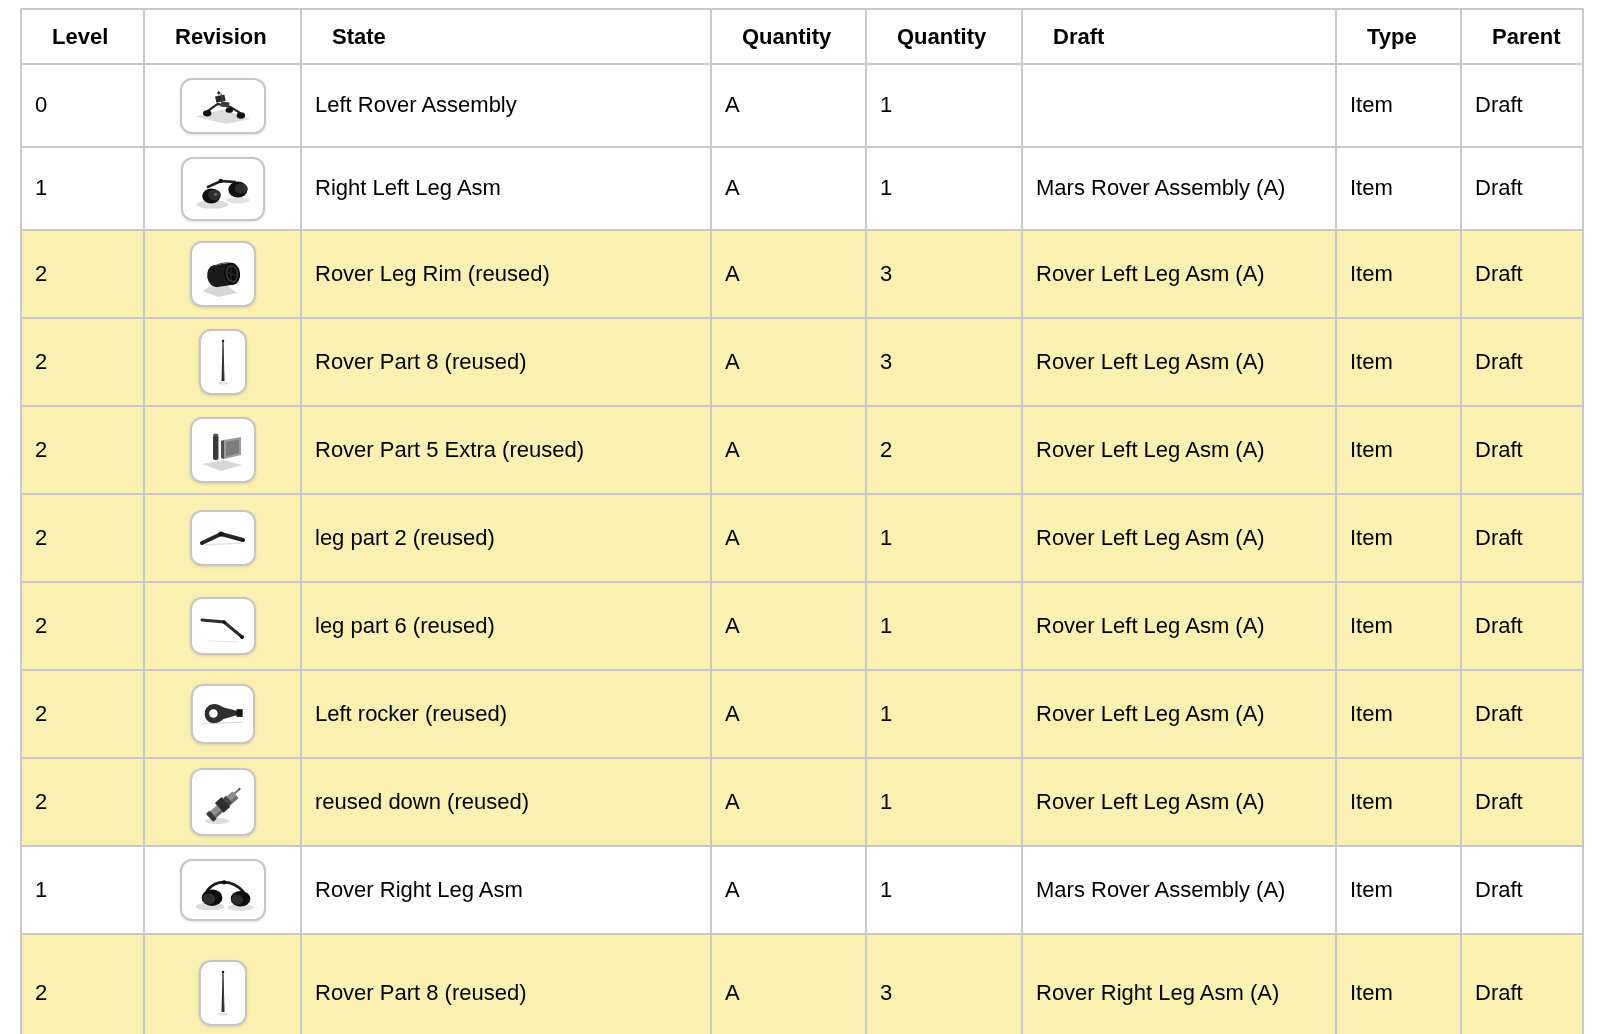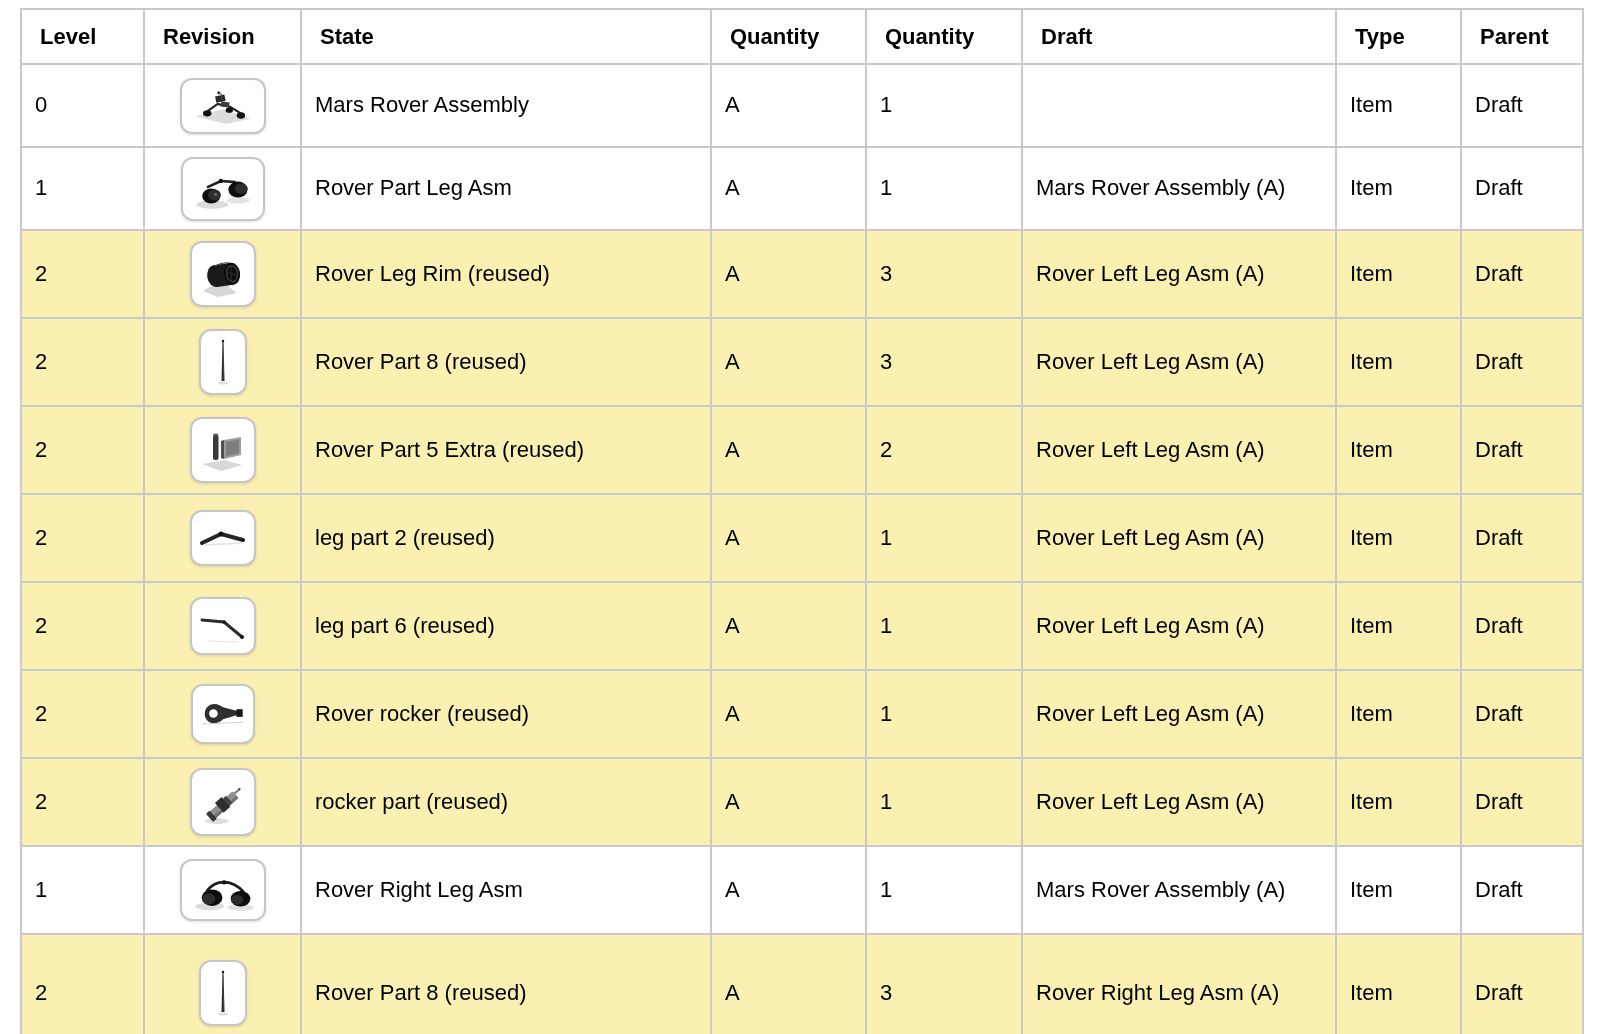--- a/index.html
+++ b/index.html
@@ -5,21 +5,21 @@
   html,body{margin:0;padding:0;}
   body{
     width:1608px;height:1034px;overflow:hidden;background:#ffffff;
     font-family:"Liberation Sans","DejaVu Sans",sans-serif;color:#000;
   }
   .bom-wrap{margin:8px 0 0 20px;width:1563px;}
   table.bom{border-collapse:collapse;table-layout:fixed;width:1563px;background:#fff;}
   th,td{border:2px solid #c9c9c9;}
   th{
     height:55px;box-sizing:border-box;font-size:22px;font-weight:bold;
-    text-align:left;vertical-align:middle;padding:0 12px 0 18px;background:#fff;
+    text-align:left;vertical-align:middle;padding:0 12px 0 30px;background:#fff;
   }
   td{
     height:88px;box-sizing:border-box;font-size:22px;font-weight:normal;
     text-align:left;vertical-align:middle;padding:6px 12px 6px 13px;
     background:#fff;line-height:1.3;overflow:hidden;
   }
   tr.short td{height:83px;}
   tr.last td{height:118px;}
   tr.hl td{background:#faf0b1;}
   td.c-preview{padding:4px;}
@@ -154,37 +154,37 @@
     <tbody id="bom-body">
         <tr class="short">
     <td class="c-level"><span>0</span></td>
     <td class="c-preview">
       <div class="thumb" style="width: 86px; height: 56px;">
         <svg class="part-icon" xmlns="http://www.w3.org/2000/svg" width="70" height="40">
                 <use href="#icon-rover-assembly"></use>
               </svg>
       </div>
     </td>
-    <td class="c-name"><span>Mars Rover Assembly</span></td>
+    <td class="c-name"><span>Left Rover Assembly</span></td>
     <td class="c-revision"><span>A</span></td>
     <td class="c-quantity"><span>1</span></td>
     <td class="c-parent"><span></span></td>
     <td class="c-type"><span>Item</span></td>
     <td class="c-state"><span>Draft</span></td>
   </tr>
         <tr class="short">
     <td class="c-level"><span>1</span></td>
     <td class="c-preview">
       <div class="thumb" style="width: 84px; height: 64px;">
         <svg class="part-icon" xmlns="http://www.w3.org/2000/svg" width="68" height="48">
                 <use href="#icon-left-leg-assembly"></use>
               </svg>
       </div>
     </td>
-    <td class="c-name"><span>Rover Part Leg Asm</span></td>
+    <td class="c-name"><span>Right Left Leg Asm</span></td>
     <td class="c-revision"><span>A</span></td>
     <td class="c-quantity"><span>1</span></td>
     <td class="c-parent"><span>Mars Rover Assembly (A)</span></td>
     <td class="c-type"><span>Item</span></td>
     <td class="c-state"><span>Draft</span></td>
   </tr>
         <tr class="hl">
     <td class="c-level"><span>2</span></td>
     <td class="c-preview">
       <div class="thumb" style="width: 66px; height: 66px;">
@@ -266,37 +266,37 @@
   </tr>
         <tr class="hl">
     <td class="c-level"><span>2</span></td>
     <td class="c-preview">
       <div class="thumb" style="width: 64px; height: 60px;">
         <svg class="part-icon" xmlns="http://www.w3.org/2000/svg" width="48" height="44">
                 <use href="#icon-rocker"></use>
               </svg>
       </div>
     </td>
-    <td class="c-name"><span>Rover rocker (reused)</span></td>
+    <td class="c-name"><span>Left rocker (reused)</span></td>
     <td class="c-revision"><span>A</span></td>
     <td class="c-quantity"><span>1</span></td>
     <td class="c-parent"><span>Rover Left Leg Asm (A)</span></td>
     <td class="c-type"><span>Item</span></td>
     <td class="c-state"><span>Draft</span></td>
   </tr>
         <tr class="hl">
     <td class="c-level"><span>2</span></td>
     <td class="c-preview">
       <div class="thumb" style="width: 66px; height: 68px;">
         <svg class="part-icon" xmlns="http://www.w3.org/2000/svg" width="50" height="52">
                 <use href="#icon-rocker-down"></use>
               </svg>
       </div>
     </td>
-    <td class="c-name"><span>rocker part (reused)</span></td>
+    <td class="c-name"><span>reused down (reused)</span></td>
     <td class="c-revision"><span>A</span></td>
     <td class="c-quantity"><span>1</span></td>
     <td class="c-parent"><span>Rover Left Leg Asm (A)</span></td>
     <td class="c-type"><span>Item</span></td>
     <td class="c-state"><span>Draft</span></td>
   </tr>
         <tr>
     <td class="c-level"><span>1</span></td>
     <td class="c-preview">
       <div class="thumb" style="width: 86px; height: 62px;">

